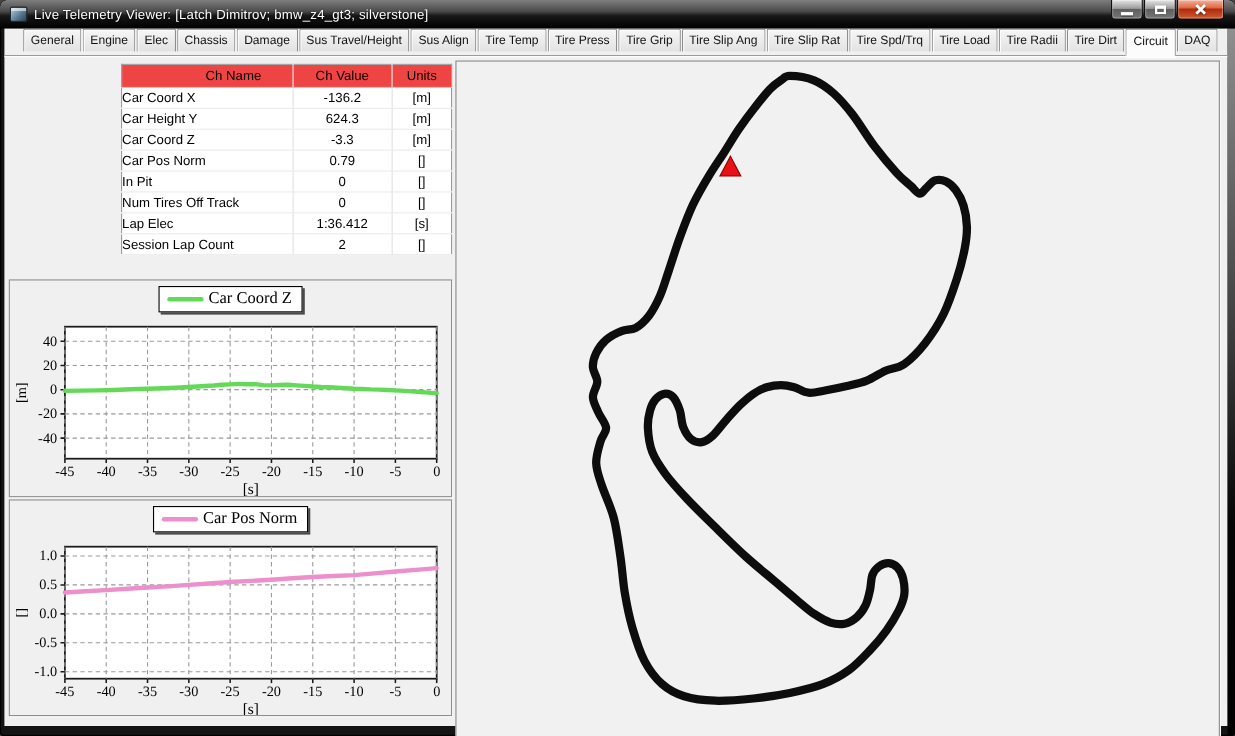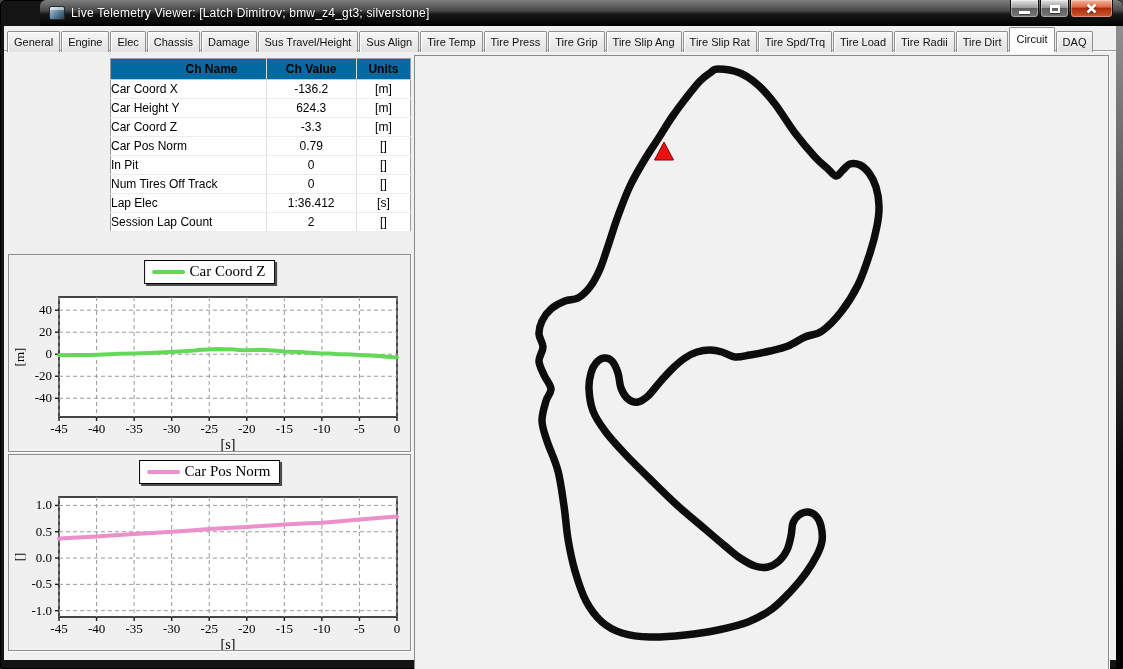--- a/index.html
+++ b/index.html
@@ -14,21 +14,21 @@
   .window::after { 
     content:""; position:absolute; top:26px; right:0; width:7px; bottom:0;
     background:linear-gradient(180deg,#8f8f8f,#3a3a3a 45%,#050505 70%,#000);
     pointer-events:none;
   }
 
   
   .titlebar {
     position:absolute; left:0; top:0; right:0; height:26px;
     background:linear-gradient(180deg,#7e7e7e 0%,#4a4a4a 40%,#181818 55%,#000 100%);
-    border-radius:6px 6px 0 0; display:flex; align-items:center;margin-left:40px;
+    border-radius:6px 6px 0 0; display:flex; align-items:center;
   }
   .app-icon {
     width:16px; height:14px; margin:0 6px 0 9px;
     background:linear-gradient(135deg,#bcd0da,#5b7d96 55%,#2e4050);
     border:1px solid #1c2a33; border-radius:2px;
     box-shadow: inset 0 3px 0 rgba(255,255,255,.55);
   }
   .title-text {
     color:#fff; font-size:12px; text-shadow:0 1px 2px #000; letter-spacing:.2px;
     white-space:nowrap;
@@ -46,21 +46,21 @@
     background:linear-gradient(180deg,#f3b39e 0%,#e06b45 40%,#b02c10 50%,#cf5c2c 100%);
   }
   .glyph-min { width:11px; height:3px; background:#fff; margin-top:7px; box-shadow:0 1px 1px #0008; }
   .glyph-max { width:10px; height:8px; border:2px solid #fff; border-top-width:3px; box-shadow:0 1px 1px #0008; }
   .glyph-close { stroke:#fff; stroke-width:2.6; filter:drop-shadow(0 1px 1px #0008); }
 
   
   .client { position:absolute; left:4px; right:7px; top:26px; bottom:9px; background:#f0f0f0; }
   .tabbar {
     position:absolute; left:0; right:0; top:0; height:26px;
-    display:flex; align-items:flex-end; padding-left:3px; white-space:nowrap;
+    display:flex; padding-left:17px; white-space:nowrap;
   }
   .tabbar::after {
     content:""; position:absolute; left:0; right:0; bottom:0; height:2px;
     background:linear-gradient(180deg,#9a9a9a 0 50%,#fdfdfd 50% 100%); z-index:0;
   }
   .tab {
     position:relative; z-index:1; height:21px; padding:0 6px; margin-right:1px;
     font-size:11px; color:#111; line-height:20px;
     background:linear-gradient(180deg,#f6f6f6,#e2e2e2);
     border:1px solid #8e8e8e; border-bottom:none; border-radius:2px 2px 0 0;
@@ -71,21 +71,21 @@
     background:#fcfcfc; box-shadow: inset 1px 1px 0 #fff, 0 2px 0 #fcfcfc;
   }
 
   
   .ch-table {
     position:absolute; left:106px; top:32px; width:301px;
     border-collapse:collapse; background:#fff; font-size:12px; color:#000;
     border:1px solid #9c9c9c;
   }
   .ch-table th {
-    font-weight:700; height:21px; background:#0369a1;
+    font-weight:400; height:21px; background:#ef4444;
     border-right:1px solid #d9d9d9; border-bottom:1px solid #c9c9c9;
   }
   .ch-table td {
     height:19px; border-right:1px solid #e0e0e0; border-bottom:1px solid #ececec;
   }
   .ch-table th:last-child, .ch-table td:last-child { border-right:none; }
   .col-name  { width:155px; text-align:left; padding-right:9px; }
   .col-value { width:90px;  text-align:center;margin-top:19px; }
   .col-units { width:54px;  text-align:center;margin-left:43px; }
 

